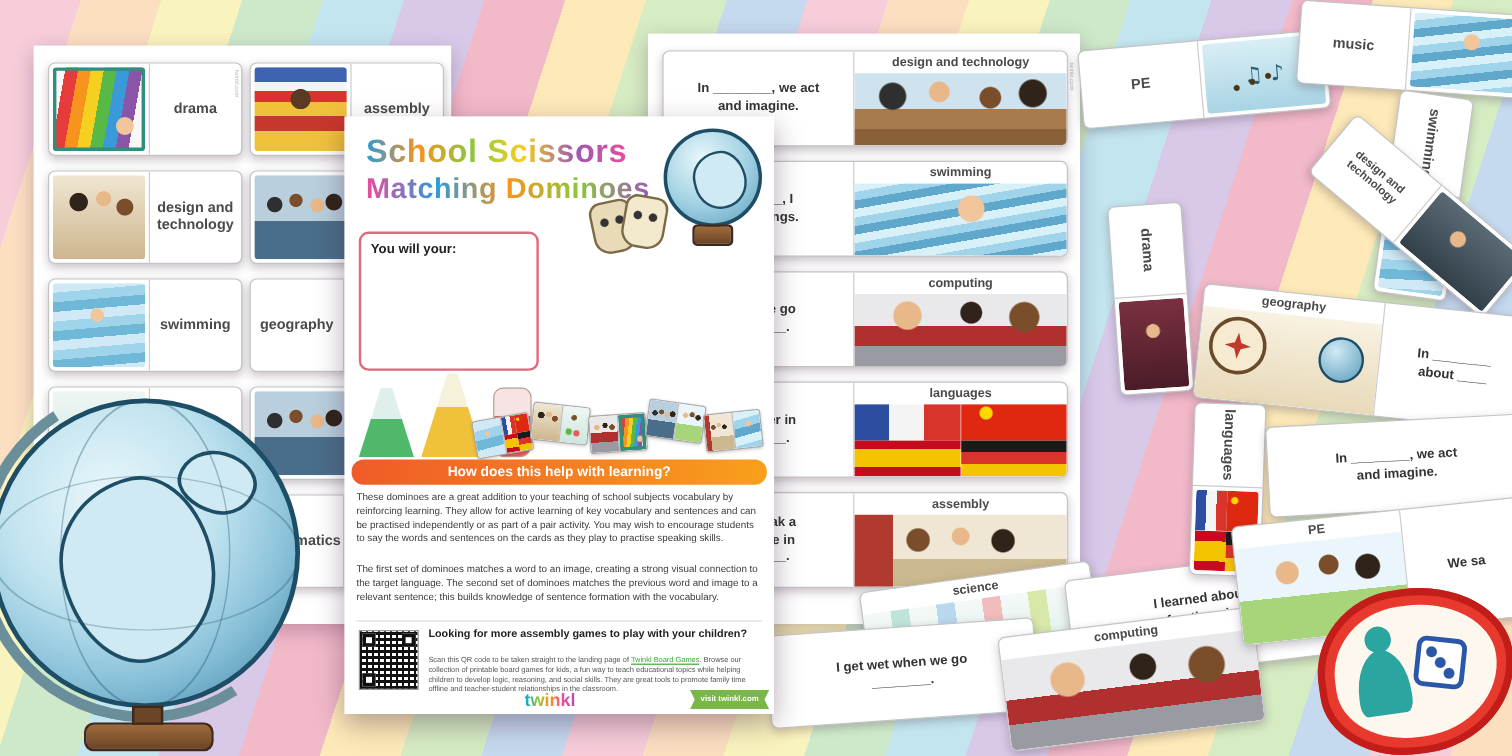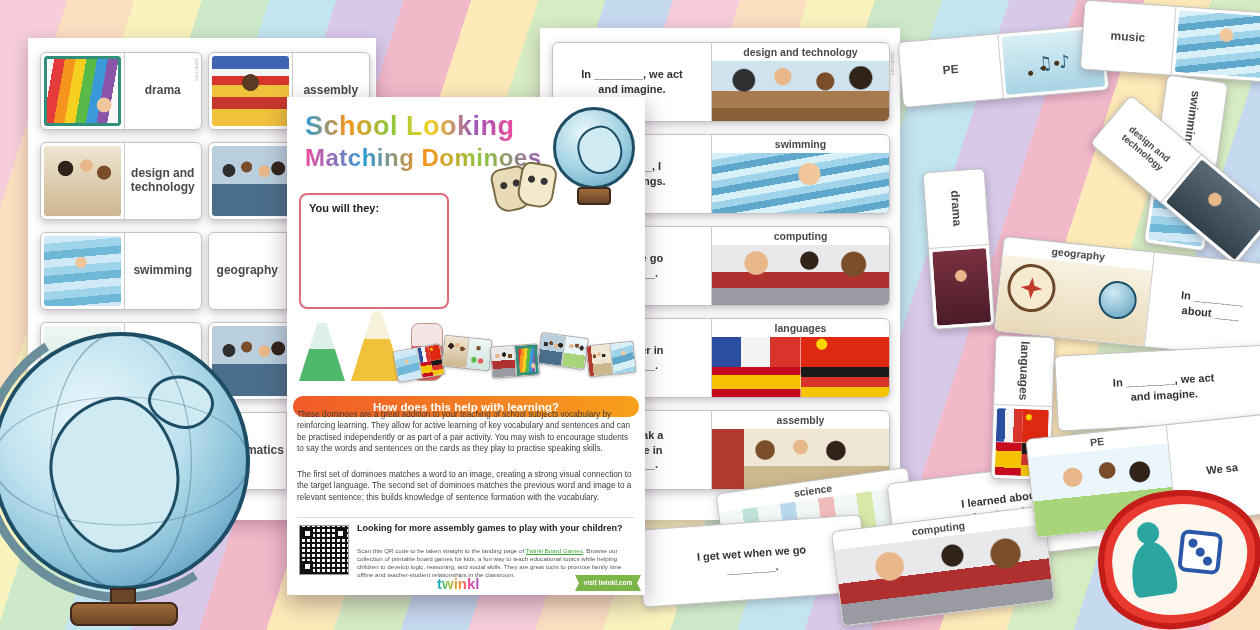--- a/index.html
+++ b/index.html
@@ -126,21 +126,21 @@
     background:linear-gradient(#dff0ec 0 45%,#4fb86a 45%);}
   .flaskB{position:absolute;left:56px;bottom:2px;width:52px;height:70px;clip-path:polygon(42% 0,58% 0,100% 100%,0 100%);
     background:linear-gradient(#f6f2da 0 40%,#f0c23c 40%);}
   .flaskC{position:absolute;left:116px;bottom:2px;width:30px;height:56px;border-radius:8px 8px 10px 10px;
     background:linear-gradient(#f6e3e3 0 40%,#e65c5c 40%);border:1px solid #b98;}
   .strip{position:absolute;left:108px;top:232px;width:248px;height:56px;}
   .mini-dom{position:absolute;width:46px;height:30px;background:#fff;border:1px solid #aaa;border-radius:3px;display:flex;overflow:hidden;box-shadow:0 1px 3px rgba(0,0,0,.2);}
   .mh{flex:1 1 0;}
   .mh+.mh{border-left:1px solid #bbb;}
   .learnhead{position:absolute;left:6px;top:286px;width:346px;height:21px;border-radius:10px;
-    background:linear-gradient(90deg,#f05a28,#f9a01b);color:#fff;display:flex;align-items:center;justify-content:center;font-weight:700;font-size:11.5px;margin-top:13px;}
+    background:linear-gradient(90deg,#f05a28,#f9a01b);color:#fff;display:flex;align-items:center;justify-content:center;font-weight:700;font-size:11.5px;}
   .para{position:absolute;left:10px;width:338px;font-size:8.2px;line-height:1.38;color:#3c3c3c;}
   .p1{top:312px;}
   .p2{top:372px;}
   .pagediv{position:absolute;left:10px;top:420px;width:338px;border-top:1px solid #ddd;}
   .qr{position:absolute;left:12px;top:428px;width:48px;height:48px;background-color:#fff;border:1px solid #999;
     background-image:repeating-linear-gradient(90deg,#111 0 2px,transparent 2px 5px),repeating-linear-gradient(0deg,#111 0 2px,transparent 2px 5px);}
   .qr-eye{position:absolute;width:11px;height:11px;border:3px solid #111;background:#fff;box-sizing:border-box;}
   .qrhead{position:absolute;left:70px;top:426px;width:276px;font-weight:700;font-size:9px;line-height:1.25;color:#222;}
   .qrbody{position:absolute;left:70px;top:450px;width:276px;font-size:6.2px;line-height:1.3;color:#555;}
   .qrlink{color:#3aaa35;text-decoration:underline;cursor:pointer;}
@@ -351,34 +351,34 @@
       </div>
   </div>
   <div class="dom-card" style="left:836px;top:518px;width:212px;height:94px;transform:rotate(-7deg)">
     <div class="half p-half" style="flex:1">
       <div class="dom-label">computing</div>
       <div class="ill ill-computing"></div>
     </div>
   </div>
 
   <div class="page">
-    <div class="title1">School Looking</div>
+    <div class="title1">School Scissors</div>
     <div class="title2">Matching Dominoes</div>
     <div class="pglobe">
       <div class="pg-sphere">
           <div class="pg-blob"></div>
         </div>
       <div class="pg-base"></div>
     </div>
     <div class="masks">
       <div class="mask m1"></div>
       <div class="mask m2"></div>
     </div>
     <div class="needbox">
-      <h4>You will they:</h4>
+      <h4>You will your:</h4>
     </div>
     <div class="flasks">
       <div class="flaskA"></div>
       <div class="flaskB"></div>
       <div class="flaskC"></div>
     </div>
     <div class="strip">
       <div class="mini-dom" style="left:0;top:18px;transform:rotate(-10deg)">
           <div class="mh ill-swim"></div>
           <div class="mh ill-flags"></div>

